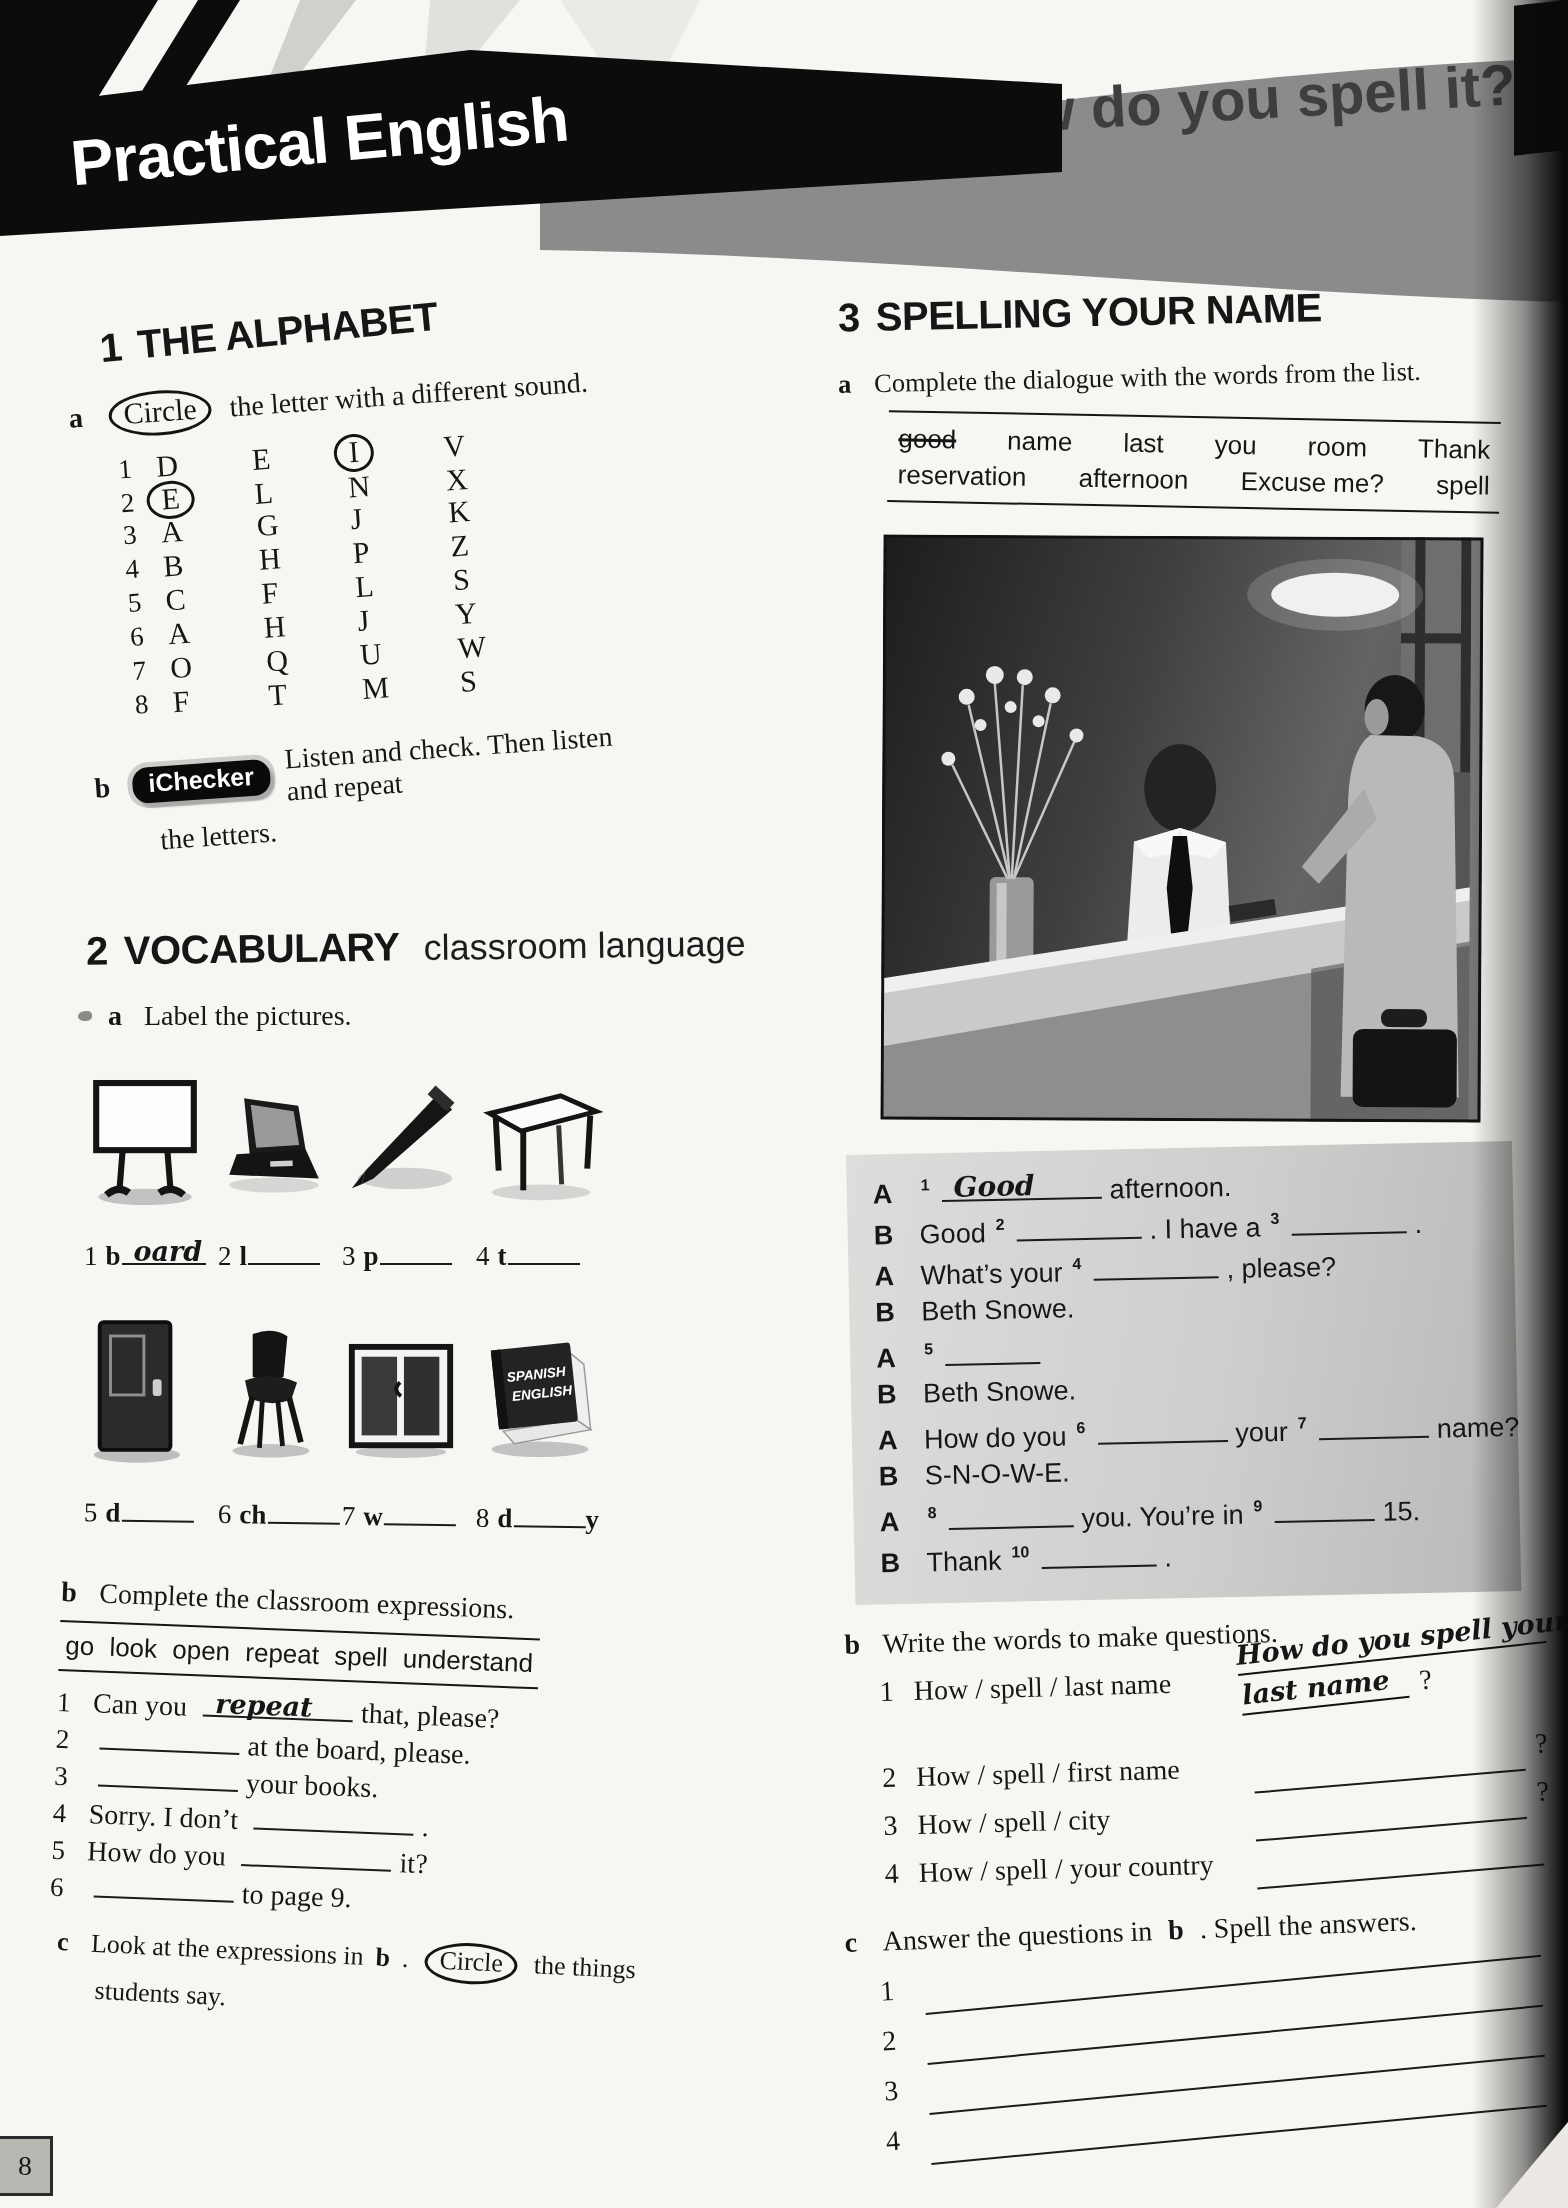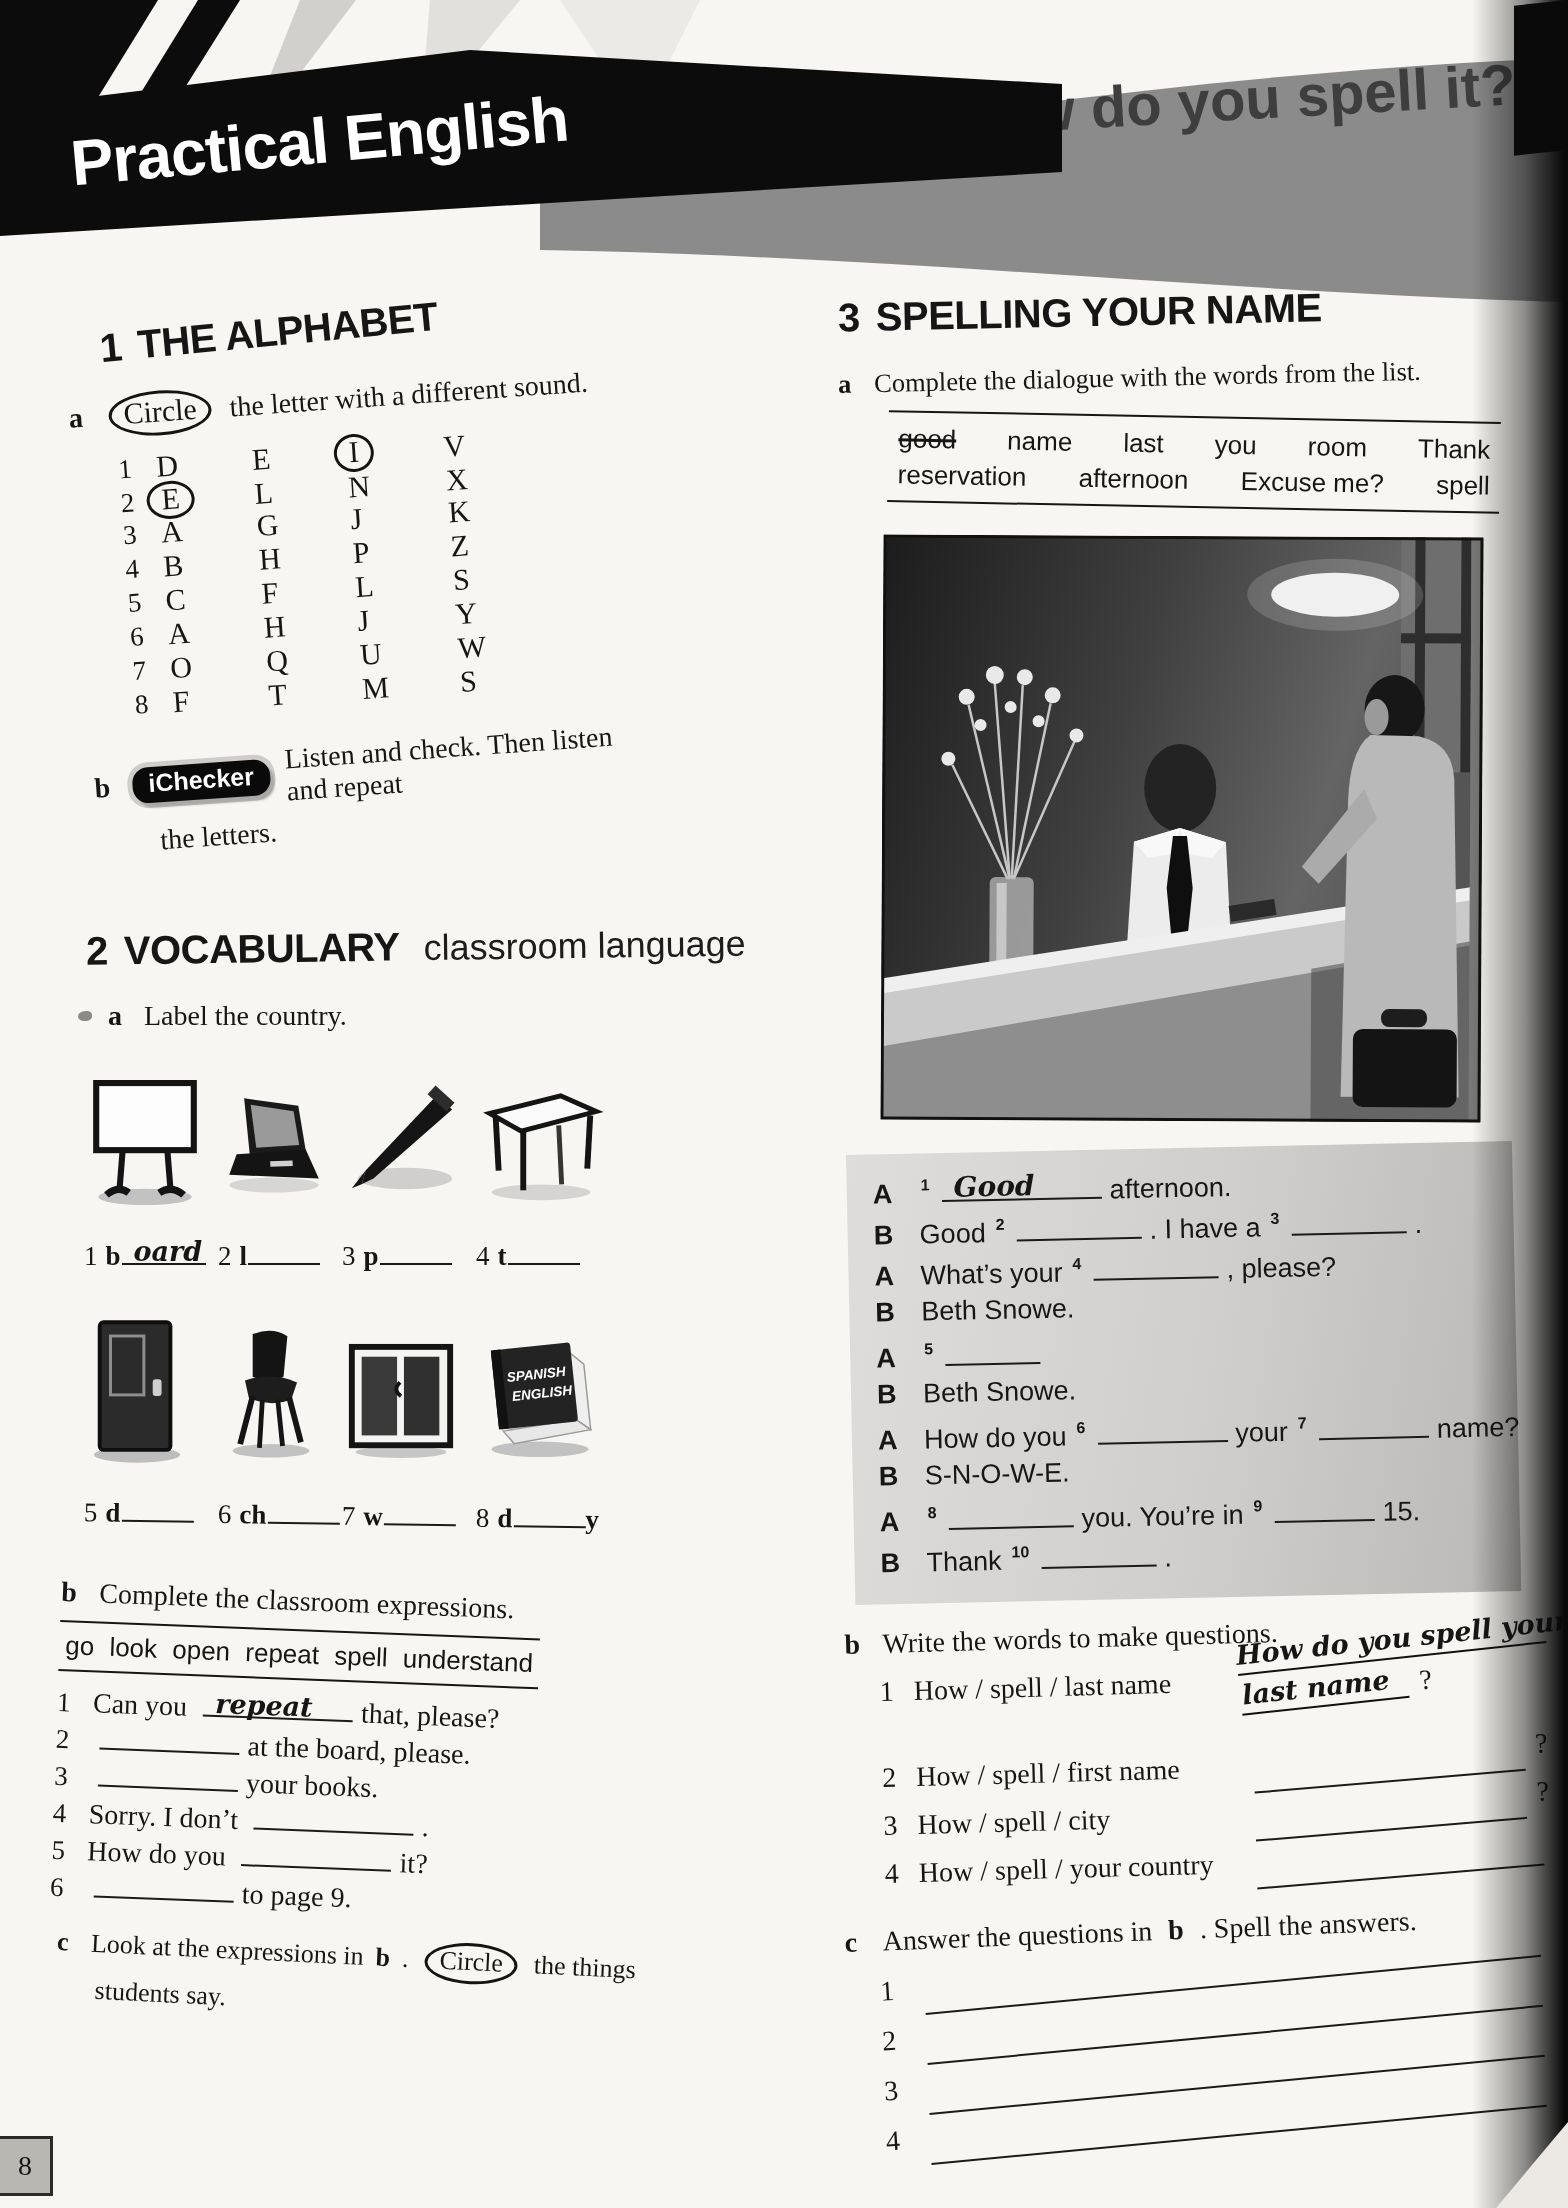--- a/index.html
+++ b/index.html
@@ -229,21 +229,21 @@
 
   <div id="sec2" class="abs">
     <div class="h-row">
       <span>2</span>
       <span>VOCABULARY</span>
       <span class="h-sub">classroom language</span>
     </div>
     <div id="a2-row">
       <span class="smudge"></span>
       <span class="ex-letter">a</span>
-      <span>Label the country.</span>
+      <span>Label the pictures.</span>
     </div>
 
     <div id="pics1" class="pics">
       <svg width="122" height="178" viewBox="0 0 120 130">
         <ellipse cx="60" cy="120" rx="46" ry="8" fill="#c2c2c2"></ellipse>
         <rect x="12" y="8" width="96" height="66" fill="#fdfdfd" stroke="#141414" stroke-width="6"></rect>
         <line x1="38" y1="74" x2="35" y2="112" stroke="#141414" stroke-width="6"></line>
         <line x1="82" y1="74" x2="85" y2="112" stroke="#141414" stroke-width="6"></line>
         <path d="M22 118 q12 -10 22 -2" stroke="#141414" stroke-width="7" fill="none"></path>
         <path d="M74 116 q12 -8 24 2" stroke="#141414" stroke-width="7" fill="none"></path>

